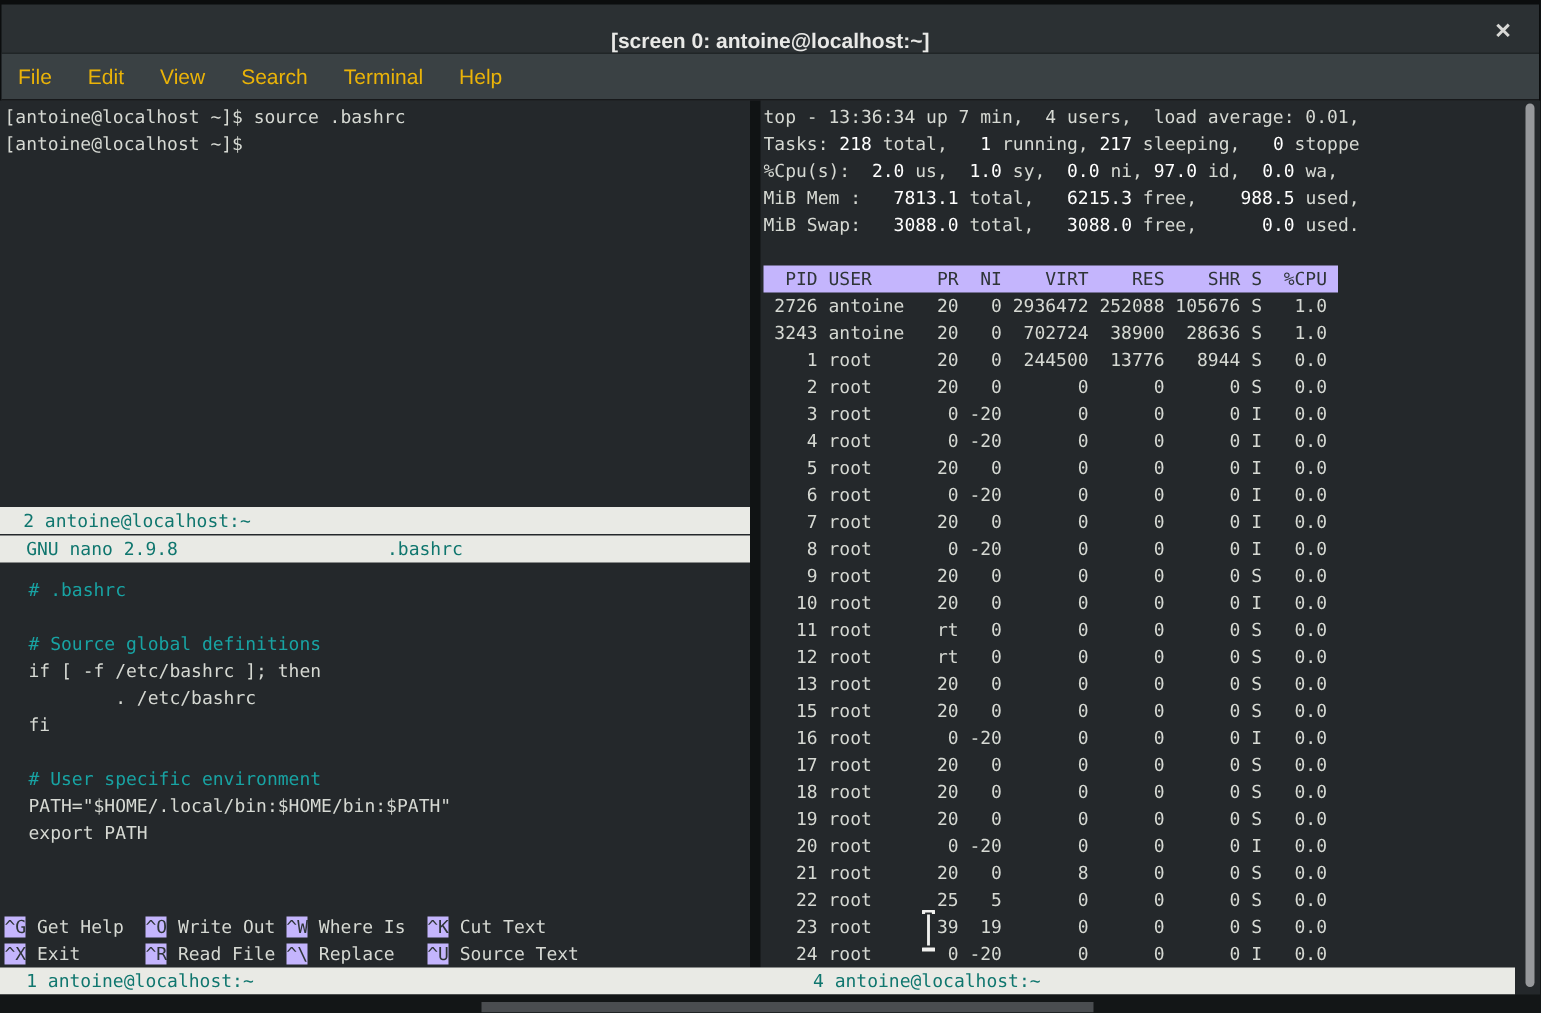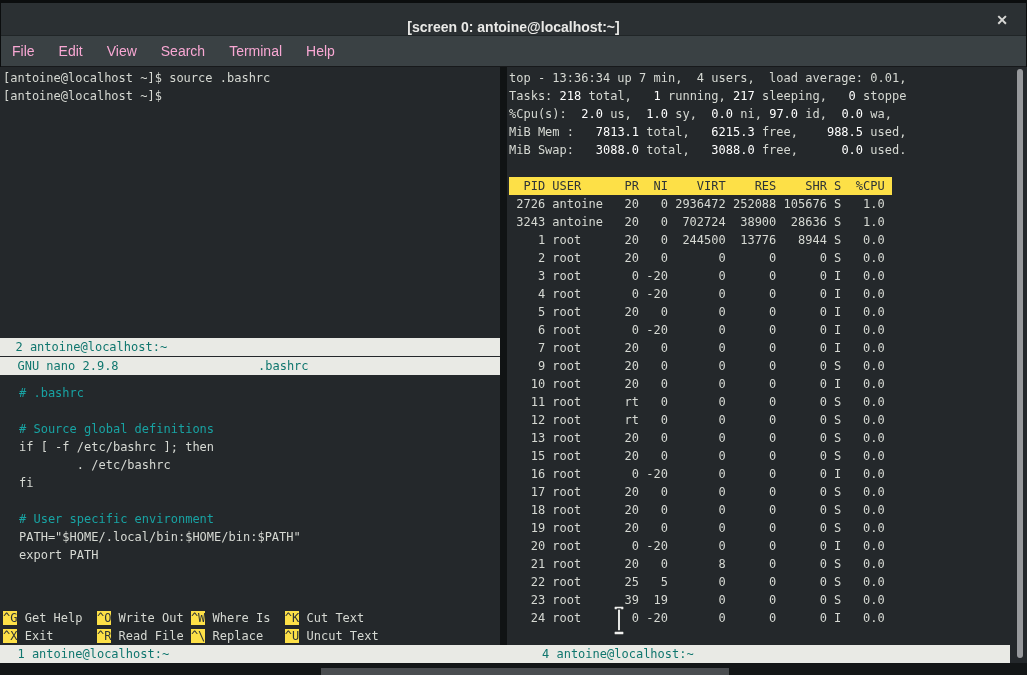--- a/index.html
+++ b/index.html
@@ -8,27 +8,27 @@
   .abs{position:absolute}
   
   .titlebar{left:1px;top:3px;width:1025px;height:33px;background:#2b3033;border-bottom:1px solid #202527;
     display:flex;align-items:flex-end;justify-content:center}
   .titlebar .title{color:#e9e9e7;font:600 14px "Liberation Sans",sans-serif}
   .close-btn{position:absolute;right:14px;top:7px;width:20px;height:20px;color:#d8d8d6;
     font:600 14px "Liberation Sans",sans-serif;display:flex;align-items:center;justify-content:center;cursor:pointer}
   
   .menubar{left:1px;top:36px;width:1025px;height:31px;background:#3a4144;border-bottom:1px solid #17191b;
     display:flex;align-items:center;padding-left:2px}
-  .menu-item{color:#f9a8d4;font:14px "Liberation Sans",sans-serif;padding:4px 9px;margin-right:6px;cursor:pointer}
+  .menu-item{color:#eab308;font:14px "Liberation Sans",sans-serif;padding:4px 9px;margin-right:6px;cursor:pointer}
   
   .terminal{left:0;top:67px;width:1027px;height:608px;background:#24282b;font-size:15px;line-height:18px;color:#d6d9d3}
   pre,.tl{font-family:"DejaVu Sans Mono",monospace;font-size:12px;line-height:18px;white-space:pre;height:18px}
   .b{font-weight:normal;color:#ffffff}
   .teal{color:#18a3a3}
-  .inv{background:#fde047;color:#2e3437}
+  .inv{background:#c4b5fd;color:#2e3437}
   .bar{background:#e9eae5;color:#0f766e;overflow:hidden}
   .pane{overflow:hidden}
   #bash-pane{left:0;top:0;width:500px;height:271px;padding:2px 0 0 3px}
   #caption2{left:0;top:271px;width:500px;height:18px;padding-left:1px}
   #nano-titlebar{left:0;top:290px;width:500px;height:18px}
   #nano-version{left:3px;top:0}
   #nano-filename{left:258px;top:0}
   #nano-content{left:0;top:317px;width:400px;height:225px;padding-left:19px}
   #nano-shortcuts{left:0;top:542px;width:560px;height:36px;padding-left:3px}
   #bottom-caption{left:0;top:578px;width:1010px;height:18px}
@@ -86,21 +86,21 @@
         <div class="tl"><span>        . /etc/bashrc</span></div>
         <div class="tl"><span>fi</span></div>
         <div class="tl">&nbsp;</div>
         <div class="tl"><span class="teal"># User specific environment</span></div>
         <div class="tl"><span>PATH="$HOME/.local/bin:$HOME/bin:$PATH"</span></div>
         <div class="tl"><span>export PATH</span></div>
       </div>
 
     <div class="abs" id="nano-shortcuts">
       <div class="tl"><span class="inv key">^G</span><span> Get Help  </span><span class="inv key">^O</span><span> Write Out </span><span class="inv key">^W</span><span> Where Is  </span><span class="inv key">^K</span><span> Cut Text  </span></div>
-      <div class="tl"><span class="inv key">^X</span><span> Exit      </span><span class="inv key">^R</span><span> Read File </span><span class="inv key">^\</span><span> Replace   </span><span class="inv key">^U</span><span> Uncut Text</span></div>
+      <div class="tl"><span class="inv key">^X</span><span> Exit      </span><span class="inv key">^R</span><span> Read File </span><span class="inv key">^\</span><span> Replace   </span><span class="inv key">^U</span><span> Source Text</span></div>
     </div>
 
     <div class="abs" id="pane-divider"></div>
 
     <div class="abs pane" id="top-pane"></div>
     <div class="abs pane" id="top-summary">
         <div class="tl"><span>top - 13:36:34 up 7 min,  4 users,  load average: 0.01,</span></div>
         <div class="tl"><span>Tasks: </span><span class="b">218</span><span> total,   </span><span class="b">1</span><span> running, </span><span class="b">217</span><span> sleeping,   </span><span class="b">0</span><span> stoppe</span></div>
         <div class="tl"><span>%Cpu(s):  </span><span class="b">2.0</span><span> us,  </span><span class="b">1.0</span><span> sy,  </span><span class="b">0.0</span><span> ni, </span><span class="b">97.0</span><span> id,  </span><span class="b">0.0</span><span> wa,</span></div>
         <div class="tl"><span>MiB Mem :   </span><span class="b">7813.1</span><span> total,   </span><span class="b">6215.3</span><span> free,    </span><span class="b">988.5</span><span> used,</span></div>
@@ -110,20 +110,21 @@
     <div class="abs pane" id="process-rows">
         <div class="tl"> 2726 antoine   20   0 2936472 252088 105676 S   1.0</div>
         <div class="tl"> 3243 antoine   20   0  702724  38900  28636 S   1.0</div>
         <div class="tl">    1 root      20   0  244500  13776   8944 S   0.0</div>
         <div class="tl">    2 root      20   0       0      0      0 S   0.0</div>
         <div class="tl">    3 root       0 -20       0      0      0 I   0.0</div>
         <div class="tl">    4 root       0 -20       0      0      0 I   0.0</div>
         <div class="tl">    5 root      20   0       0      0      0 I   0.0</div>
         <div class="tl">    6 root       0 -20       0      0      0 I   0.0</div>
         <div class="tl">    7 root      20   0       0      0      0 I   0.0</div>
+        <div class="tl">    8 root       0 -20       0      0      0 I   0.0</div>
         <div class="tl">    9 root      20   0       0      0      0 S   0.0</div>
         <div class="tl">   10 root      20   0       0      0      0 I   0.0</div>
         <div class="tl">   11 root      rt   0       0      0      0 S   0.0</div>
         <div class="tl">   12 root      rt   0       0      0      0 S   0.0</div>
         <div class="tl">   13 root      20   0       0      0      0 S   0.0</div>
         <div class="tl">   15 root      20   0       0      0      0 S   0.0</div>
         <div class="tl">   16 root       0 -20       0      0      0 I   0.0</div>
         <div class="tl">   17 root      20   0       0      0      0 S   0.0</div>
         <div class="tl">   18 root      20   0       0      0      0 S   0.0</div>
         <div class="tl">   19 root      20   0       0      0      0 S   0.0</div>

